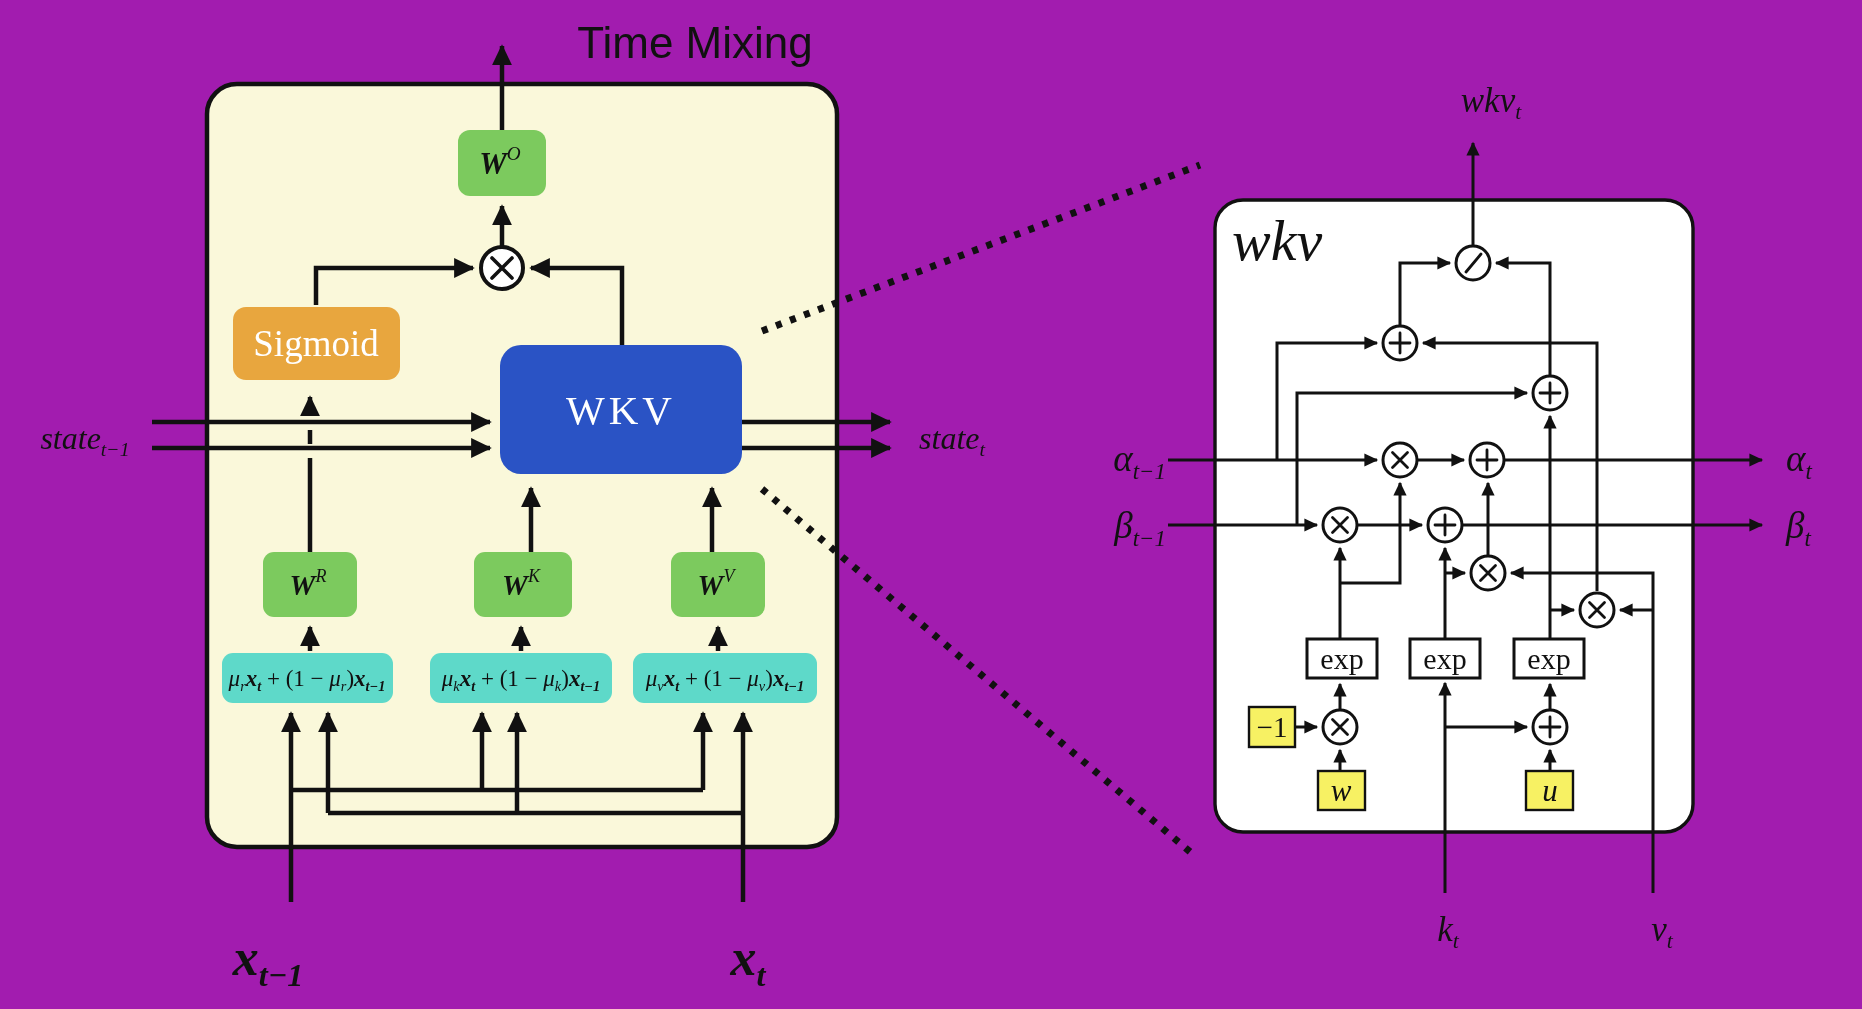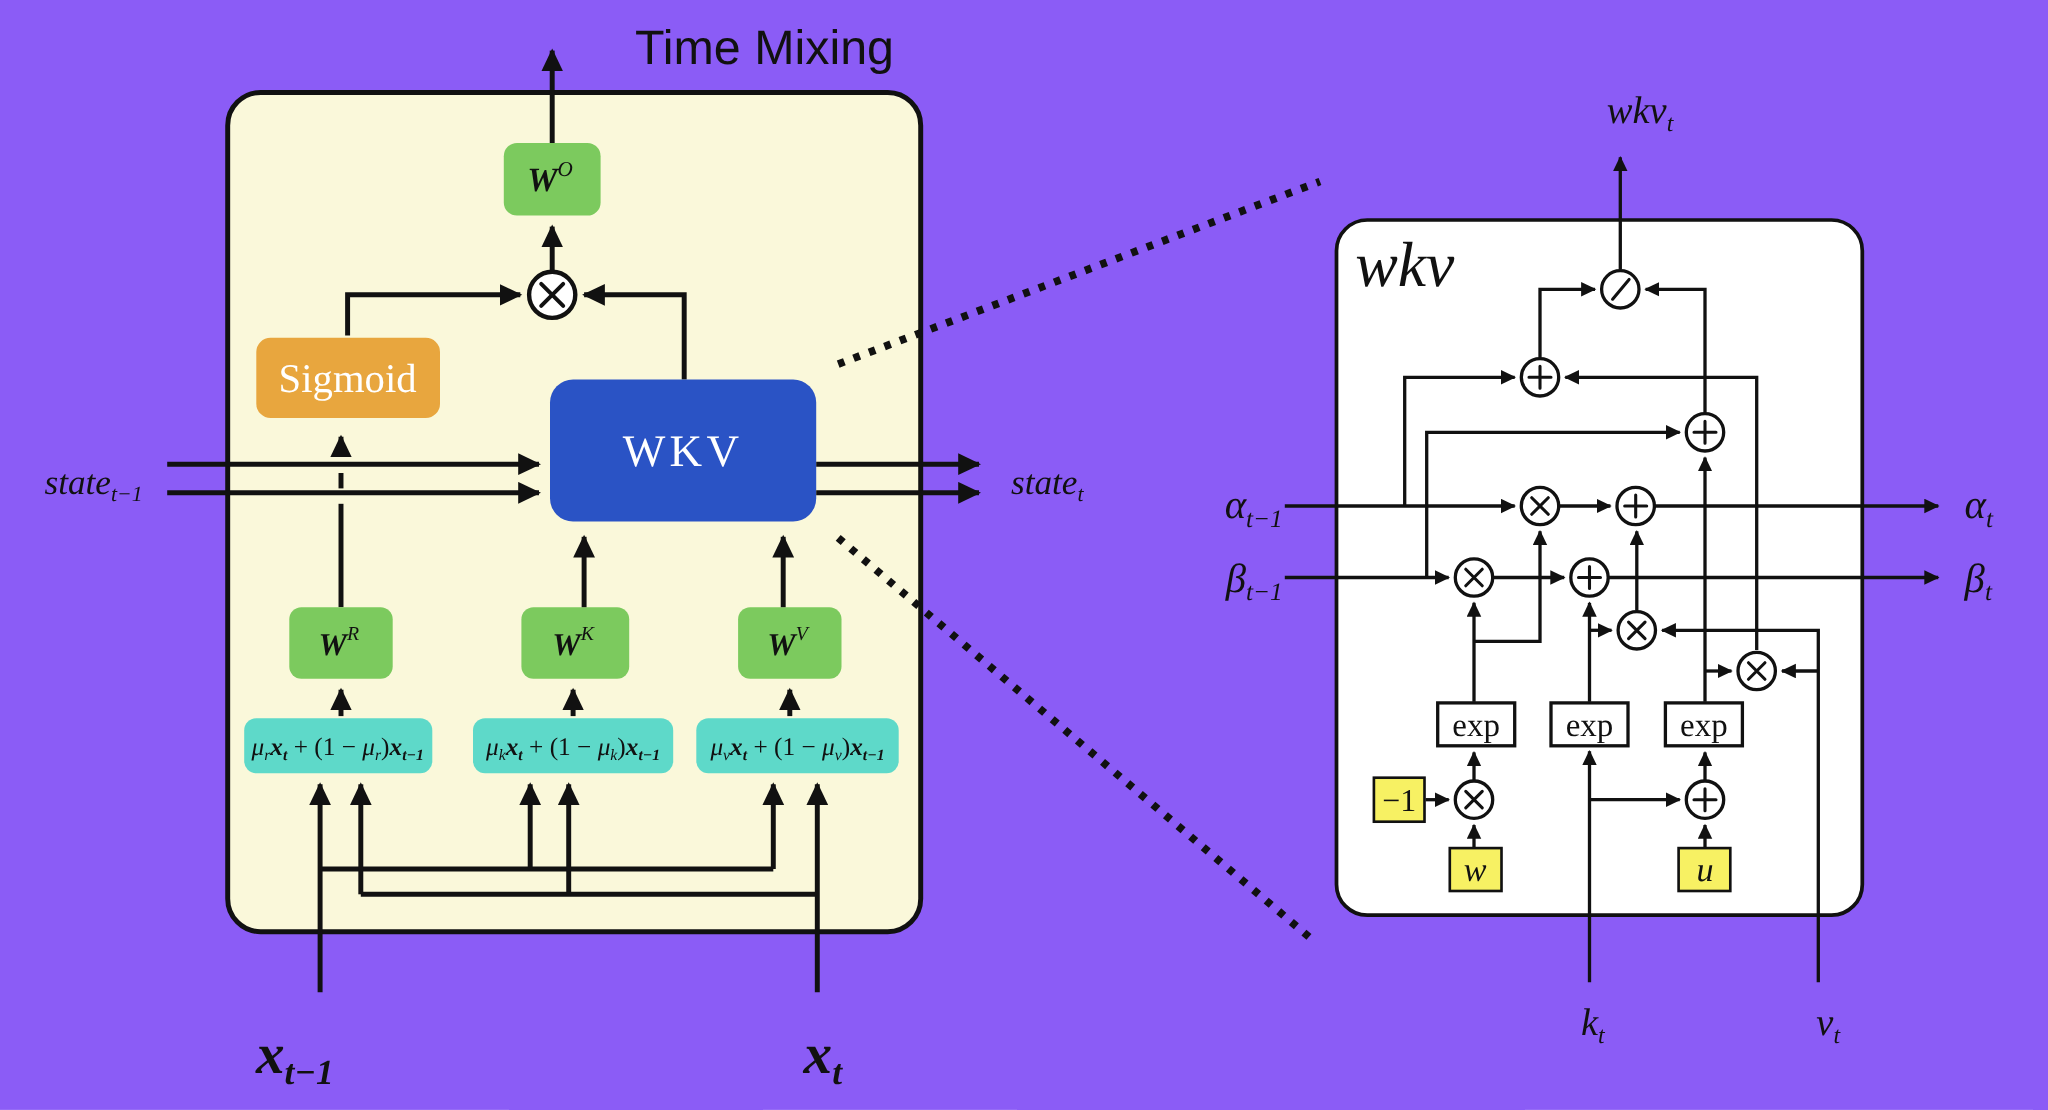--- a/index.html
+++ b/index.html
@@ -1,20 +1,20 @@
 <!DOCTYPE html>
 <html style="--panel_bg: #FAF8DA; --green: #7CCA5E; --orange: #E8A63E; --blue: #2A53C5; --teal: #5ED9C9; --yellow: #F7F163; --line: #111111;"><head>
 <meta charset="utf-8">
 <style>
   :root{
     --panel_bg:#FAF8DA; --green:#7CCA5E; --orange:#E8A63E; --blue:#2A53C5;
     --teal:#5ED9C9; --yellow:#F7F163; --line:#111111;
   }
   html,body{margin:0;padding:0;background:#ffffff;}
-  .stage{width:1862px;height:1009px;position:relative;background:#8b5cf6;}
+  .stage{width:1862px;height:1009px;position:relative;background:#a21caf;}
   svg{display:block;}
   .wire{stroke:var(--line);stroke-width:3;fill:none;}
   .wireL{stroke:var(--line);stroke-width:4.5;fill:none;}
   .dots{stroke:var(--line);stroke-width:7;fill:none;stroke-dasharray:6 9;}
   .node{fill:#ffffff;stroke:var(--line);stroke-width:3;}
   .nodeL{fill:#ffffff;stroke:var(--line);stroke-width:4;}
   .glyph{stroke:var(--line);stroke-width:2.8;fill:none;stroke-linecap:round;}
   .glyphL{stroke:var(--line);stroke-width:3.6;fill:none;stroke-linecap:round;}
   .panelL{fill:var(--panel_bg);stroke:var(--line);stroke-width:4.5;}
   .panelR{fill:#ffffff;stroke:var(--line);stroke-width:3.4;}

